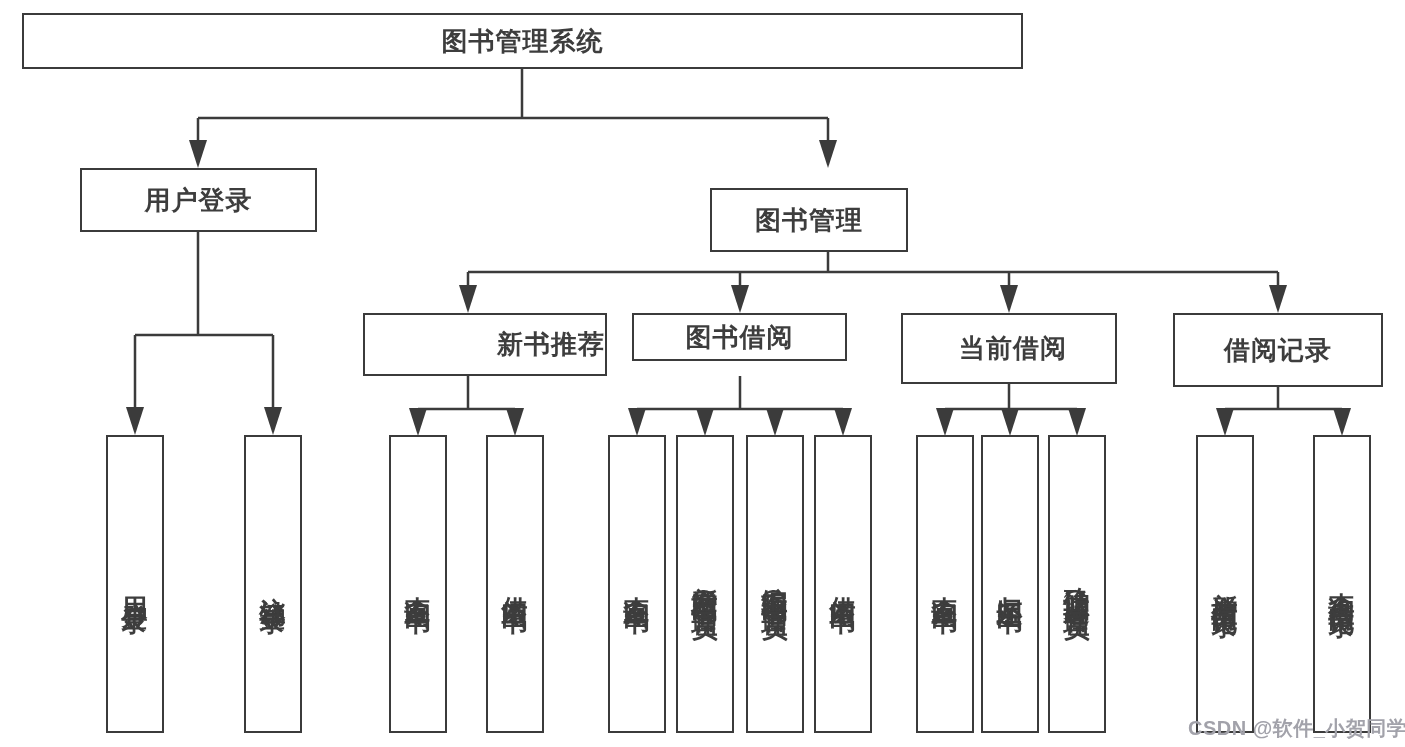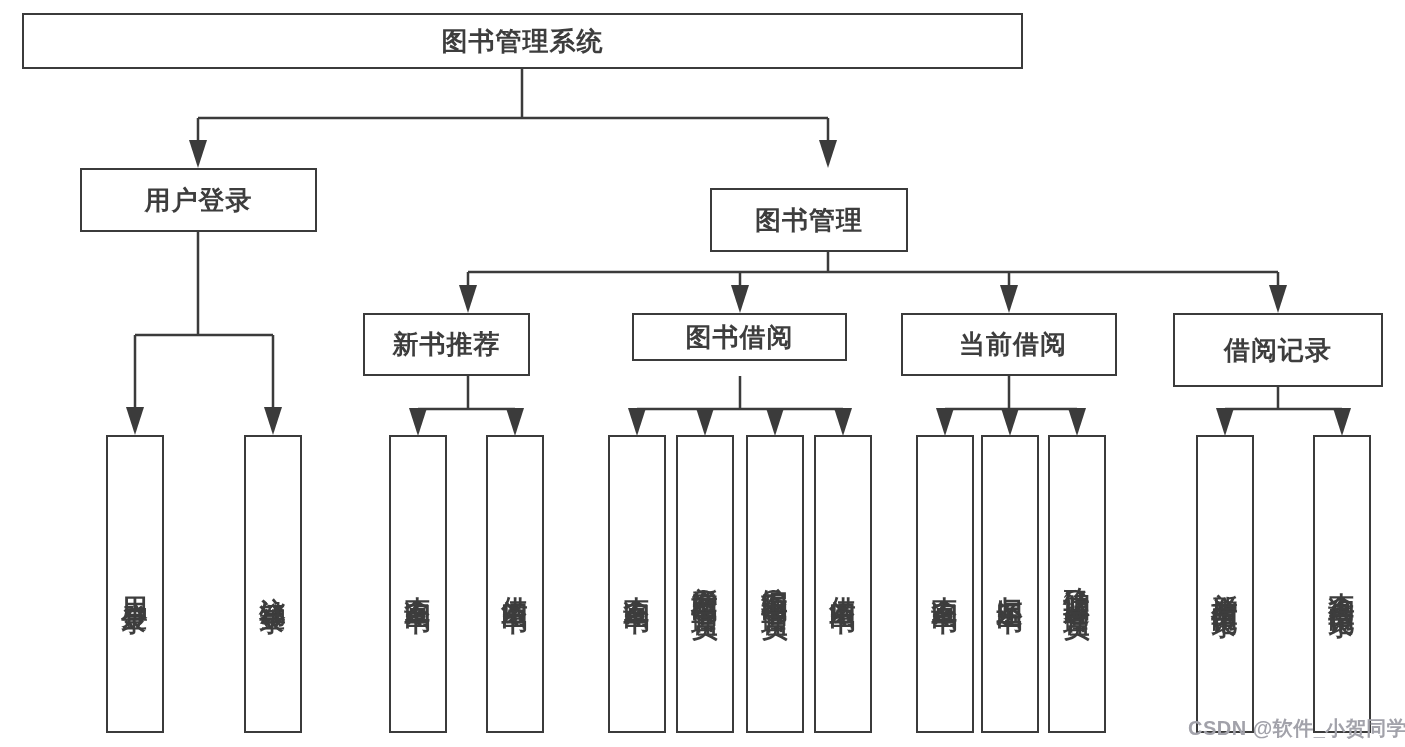--- a/index.html
+++ b/index.html
@@ -98,27 +98,27 @@
     <span>图书管理系统</span>
   </div>
 
   <div class="box" style="left:80px; top:168px; width:237px; height:64px;">
     <span>用户登录</span>
   </div>
   <div class="box" style="left:710px; top:168px; width:198px; height:64px;margin-top:20px;">
     <span>图书管理</span>
   </div>
 
-  <div class="box" style="left:363px; top:313px; width:167px; height:63px;">
+  <div class="box" style="left:363px; top:313px; width:244px; height:63px;justify-content:flex-end;">
     <span>新书推荐</span>
   </div>
   <div class="box" style="left:632px; top:313px; width:215px; height:48px;">
     <span>图书借阅</span>
   </div>
-  <div class="box" style="left:901px; top:313px; width:216px; height:63px;padding-left:8px;">
+  <div class="box" style="left:901px; top:313px; width:216px; height:71px;padding-left:8px;">
     <span>当前借阅</span>
   </div>
   <div class="box" style="left:1173px; top:313px; width:210px; height:74px;">
     <span>借阅记录</span>
   </div>
 
   <div class="box leaf" style="left:106px; top:435px; width:58px; height:298px;">
     <span>用户登录</span>
   </div>
   <div class="box leaf" style="left:244px; top:435px; width:58px; height:298px;">

